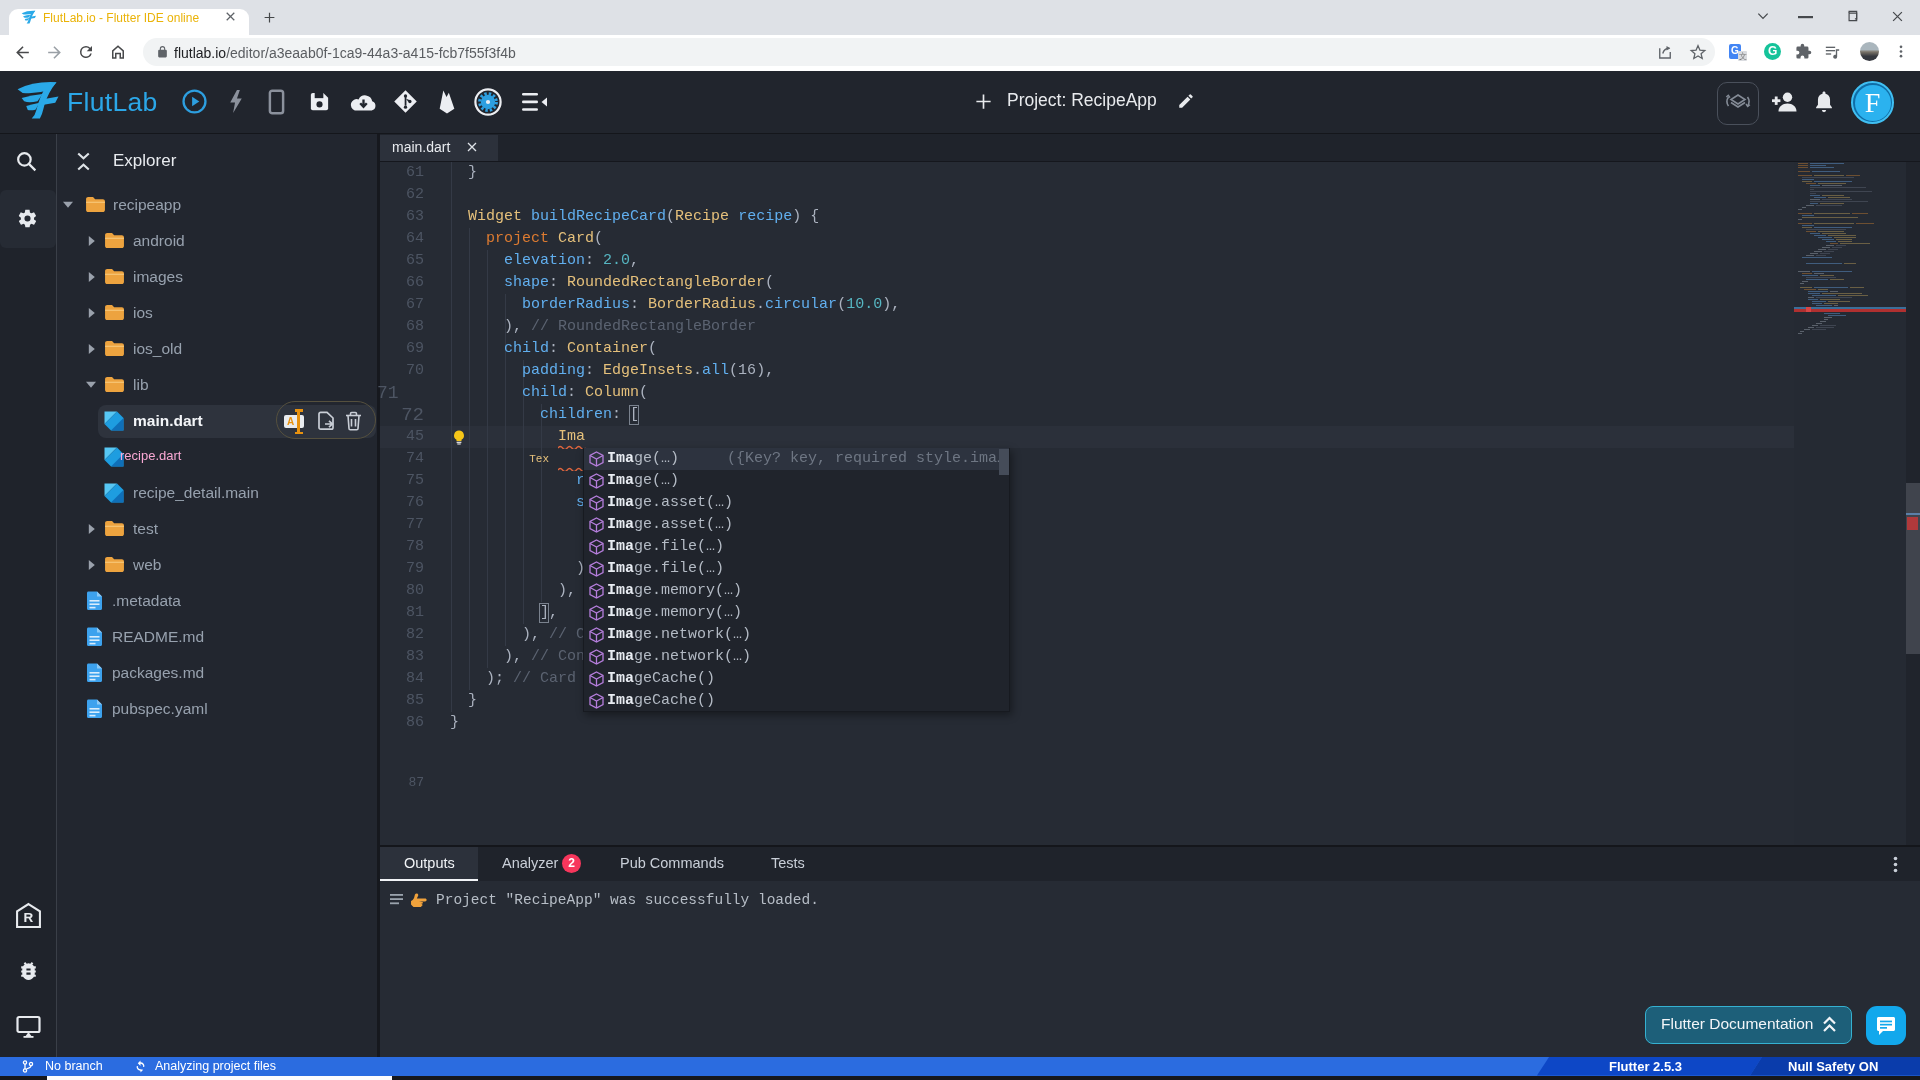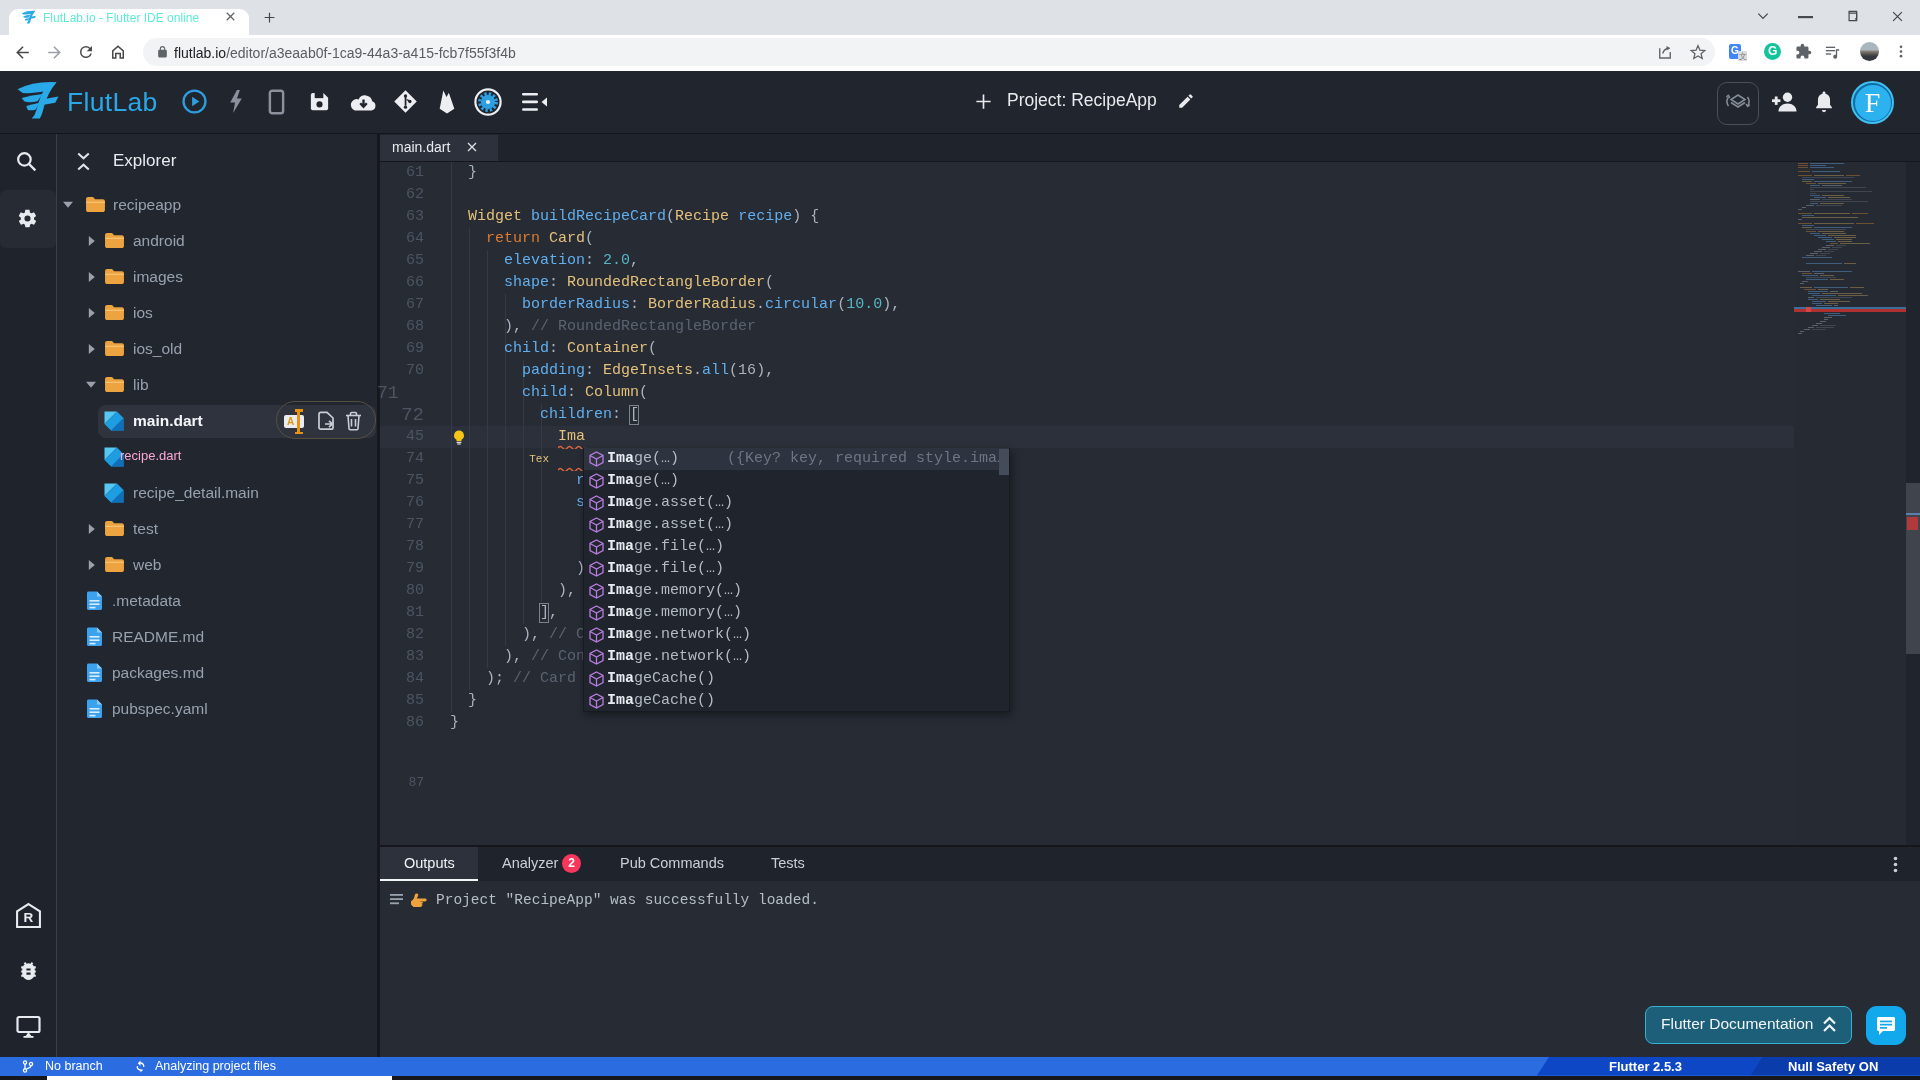--- a/index.html
+++ b/index.html
@@ -14,21 +14,21 @@
 <div class="abs" style="left:9px;top:9px;width:240px;height:26px;background:#fff;border-radius:9px 9px 0 0"></div>
 <svg class="abs" style="left:21px;top:10px" width="15" height="15" viewBox="0 0 42 42">
  <g fill="#2aa9e8">
         <path d="M2 9 Q18 1 40 2.2 L33.5 9.8 Q20 13.8 7 12.6 Z"></path>
         <path d="M6 17.5 Q16 14.8 26.5 13.6 L21.5 20.8 Q13 22.5 8.5 20.8 Z"></path>
         <path d="M10.5 25.5 Q17 23.4 23.5 22.2 L19.5 29 Q14.5 30 12 29.2 Z"></path>
         <path d="M40 2.2 L31.5 3.2 Q23.5 16 20.3 29.5 Q19.4 34.2 15.8 37.5 L23.8 37.5 Q26.2 33.5 27.3 28.2 Q29.6 17.5 36 7.5 Z"></path>
         <path d="M26.8 18.8 L42 16.2 L38.8 22.3 L24.8 24.6 Z"></path>
       </g>
     </svg>
-<div class="abs" style="left:43px;top:11px;width:180px;height:16px;font-size:12px;color:#5eead4;white-space:nowrap">FlutLab.io - Flutter IDE online</div>
+<div class="abs" style="left:43px;top:11px;width:180px;height:16px;font-size:12px;color:#eab308;white-space:nowrap">FlutLab.io - Flutter IDE online</div>
 <svg class="abs" style="left:224px;top:10px" width="13" height="13" viewBox="0 0 24 24">
       <path d="M5 5 L19 19 M19 5 L5 19" stroke="#5f6368" stroke-width="2.3" fill="none"></path>
     </svg>
 <svg class="abs" style="left:263px;top:11px" width="13" height="13" viewBox="0 0 24 24">
       <path d="M12 3v18M3 12h18" stroke="#444749" stroke-width="2.2" fill="none"></path>
     </svg>
 <svg class="abs" style="left:1756px;top:10px" width="14" height="12" viewBox="0 0 24 20">
       <path d="M4 6l8 8 8-8" stroke="#46494d" stroke-width="2.2" fill="none"></path>
     </svg>
 <svg class="abs" style="left:1798px;top:16px" width="15" height="3" viewBox="0 0 15 3">
@@ -405,21 +405,21 @@
 <div class="abs mono" style="left:377px;top:579.5px;width:47px;height:22px;line-height:22px;font-size:15px;color:#4d5563;text-align:right">80</div>
 <div class="abs mono" style="left:377px;top:601.5px;width:47px;height:22px;line-height:22px;font-size:15px;color:#4d5563;text-align:right">81</div>
 <div class="abs mono" style="left:377px;top:623.5px;width:47px;height:22px;line-height:22px;font-size:15px;color:#4d5563;text-align:right">82</div>
 <div class="abs mono" style="left:377px;top:645.5px;width:47px;height:22px;line-height:22px;font-size:15px;color:#4d5563;text-align:right">83</div>
 <div class="abs mono" style="left:377px;top:667.5px;width:47px;height:22px;line-height:22px;font-size:15px;color:#4d5563;text-align:right">84</div>
 <div class="abs mono" style="left:377px;top:689.5px;width:47px;height:22px;line-height:22px;font-size:15px;color:#4d5563;text-align:right">85</div>
 <div class="abs mono" style="left:377px;top:711.5px;width:47px;height:22px;line-height:22px;font-size:15px;color:#4d5563;text-align:right">86</div>
 <div class="abs mono" style="left:377px;top:772px;width:47px;height:22px;line-height:22px;font-size:13px;color:#4d5563;text-align:right">87</div>
 <div class="abs mono" style="left:450px;top:161.5px;height:22px;line-height:22px;font-size:15px;white-space:pre"><span style="color:#abb2bf">&nbsp;&nbsp;}</span></div>
 <div class="abs mono" style="left:450px;top:205.5px;height:22px;line-height:22px;font-size:15px;white-space:pre"><span style="color:#abb2bf">&nbsp;&nbsp;</span><span style="color:#e5c07b">Widget</span><span style="color:#abb2bf">&nbsp;</span><span style="color:#61afef">buildRecipeCard</span><span style="color:#abb2bf">(</span><span style="color:#e5c07b">Recipe</span><span style="color:#abb2bf">&nbsp;</span><span style="color:#61afef">recipe</span><span style="color:#abb2bf">)&nbsp;{</span></div>
-<div class="abs mono" style="left:450px;top:227.5px;height:22px;line-height:22px;font-size:15px;white-space:pre"><span style="color:#abb2bf">&nbsp;&nbsp;&nbsp;&nbsp;</span><span style="color:#dd7b31">return</span><span style="color:#abb2bf">&nbsp;</span><span style="color:#e5c07b">Card</span><span style="color:#abb2bf">(</span></div>
+<div class="abs mono" style="left:450px;top:227.5px;height:22px;line-height:22px;font-size:15px;white-space:pre"><span style="color:#abb2bf">&nbsp;&nbsp;&nbsp;&nbsp;</span><span style="color:#dd7b31">project</span><span style="color:#abb2bf">&nbsp;</span><span style="color:#e5c07b">Card</span><span style="color:#abb2bf">(</span></div>
 <div class="abs mono" style="left:450px;top:249.5px;height:22px;line-height:22px;font-size:15px;white-space:pre"><span style="color:#abb2bf">&nbsp;&nbsp;&nbsp;&nbsp;&nbsp;&nbsp;</span><span style="color:#61afef">elevation</span><span style="color:#abb2bf">:&nbsp;</span><span style="color:#56b6c2">2.0</span><span style="color:#abb2bf">,</span></div>
 <div class="abs mono" style="left:450px;top:271.5px;height:22px;line-height:22px;font-size:15px;white-space:pre"><span style="color:#abb2bf">&nbsp;&nbsp;&nbsp;&nbsp;&nbsp;&nbsp;</span><span style="color:#61afef">shape</span><span style="color:#abb2bf">:&nbsp;</span><span style="color:#e5c07b">RoundedRectangleBorder</span><span style="color:#abb2bf">(</span></div>
 <div class="abs mono" style="left:450px;top:293.5px;height:22px;line-height:22px;font-size:15px;white-space:pre"><span style="color:#abb2bf">&nbsp;&nbsp;&nbsp;&nbsp;&nbsp;&nbsp;&nbsp;&nbsp;</span><span style="color:#61afef">borderRadius</span><span style="color:#abb2bf">:&nbsp;</span><span style="color:#e5c07b">BorderRadius</span><span style="color:#abb2bf">.</span><span style="color:#61afef">circular</span><span style="color:#abb2bf">(</span><span style="color:#56b6c2">10.0</span><span style="color:#abb2bf">),</span></div>
 <div class="abs mono" style="left:450px;top:315.5px;height:22px;line-height:22px;font-size:15px;white-space:pre"><span style="color:#abb2bf">&nbsp;&nbsp;&nbsp;&nbsp;&nbsp;&nbsp;),&nbsp;</span><span style="color:#5b6371">//&nbsp;RoundedRectangleBorder</span></div>
 <div class="abs mono" style="left:450px;top:337.5px;height:22px;line-height:22px;font-size:15px;white-space:pre"><span style="color:#abb2bf">&nbsp;&nbsp;&nbsp;&nbsp;&nbsp;&nbsp;</span><span style="color:#61afef">child</span><span style="color:#abb2bf">:&nbsp;</span><span style="color:#e5c07b">Container</span><span style="color:#abb2bf">(</span></div>
 <div class="abs mono" style="left:450px;top:359.5px;height:22px;line-height:22px;font-size:15px;white-space:pre"><span style="color:#abb2bf">&nbsp;&nbsp;&nbsp;&nbsp;&nbsp;&nbsp;&nbsp;&nbsp;</span><span style="color:#61afef">padding</span><span style="color:#abb2bf">:&nbsp;</span><span style="color:#e5c07b">EdgeInsets</span><span style="color:#abb2bf">.</span><span style="color:#61afef">all</span><span style="color:#abb2bf">(</span><span style="color:#abb2bf">16</span><span style="color:#abb2bf">),</span></div>
 <div class="abs mono" style="left:450px;top:381.5px;height:22px;line-height:22px;font-size:15px;white-space:pre"><span style="color:#abb2bf">&nbsp;&nbsp;&nbsp;&nbsp;&nbsp;&nbsp;&nbsp;&nbsp;</span><span style="color:#61afef">child</span><span style="color:#abb2bf">:&nbsp;</span><span style="color:#e5c07b">Column</span><span style="color:#abb2bf">(</span></div>
 <div class="abs mono" style="left:450px;top:403.5px;height:22px;line-height:22px;font-size:15px;white-space:pre"><span style="color:#abb2bf">&nbsp;&nbsp;&nbsp;&nbsp;&nbsp;&nbsp;&nbsp;&nbsp;&nbsp;&nbsp;</span><span style="color:#61afef">children</span><span style="color:#abb2bf">:&nbsp;</span><span style="color:#abb2bf">[</span></div>
 <div class="abs mono" style="left:450px;top:425.5px;height:22px;line-height:22px;font-size:15px;white-space:pre"><span style="color:#abb2bf">&nbsp;&nbsp;&nbsp;&nbsp;&nbsp;&nbsp;&nbsp;&nbsp;&nbsp;&nbsp;&nbsp;&nbsp;</span><span style="color:#e5c07b">Ima</span></div>
 <div class="abs mono" style="left:450px;top:447.5px;height:22px;line-height:22px;font-size:11px;white-space:pre"><span style="color:#abb2bf">&nbsp;&nbsp;&nbsp;&nbsp;&nbsp;&nbsp;&nbsp;&nbsp;&nbsp;&nbsp;&nbsp;&nbsp;</span><span style="color:#e5c07b">Tex</span></div>

